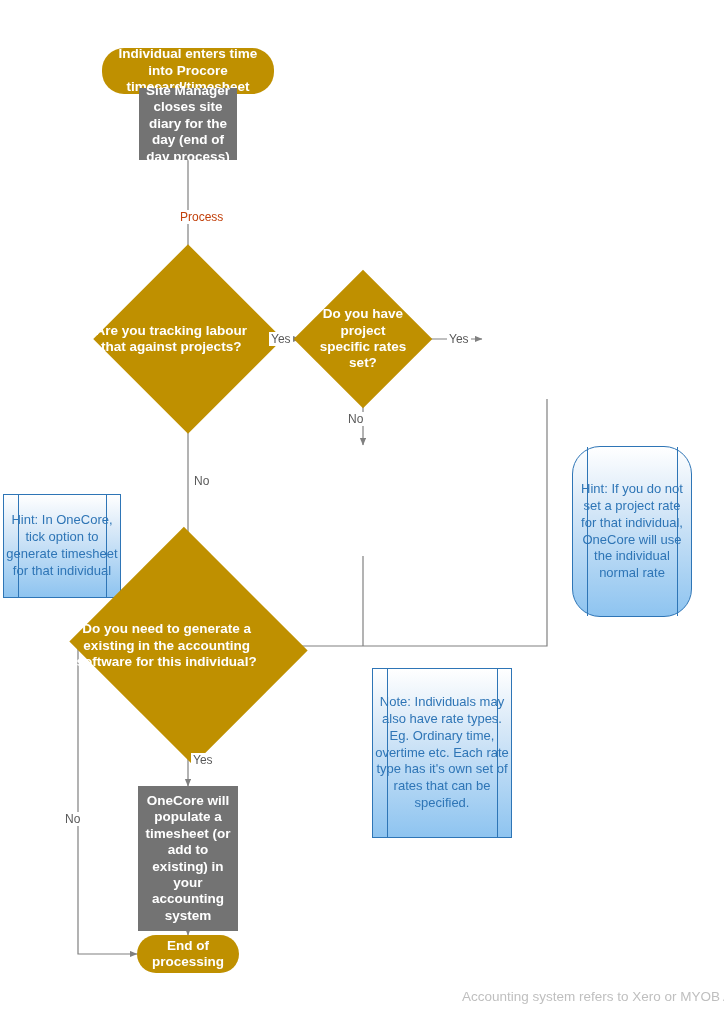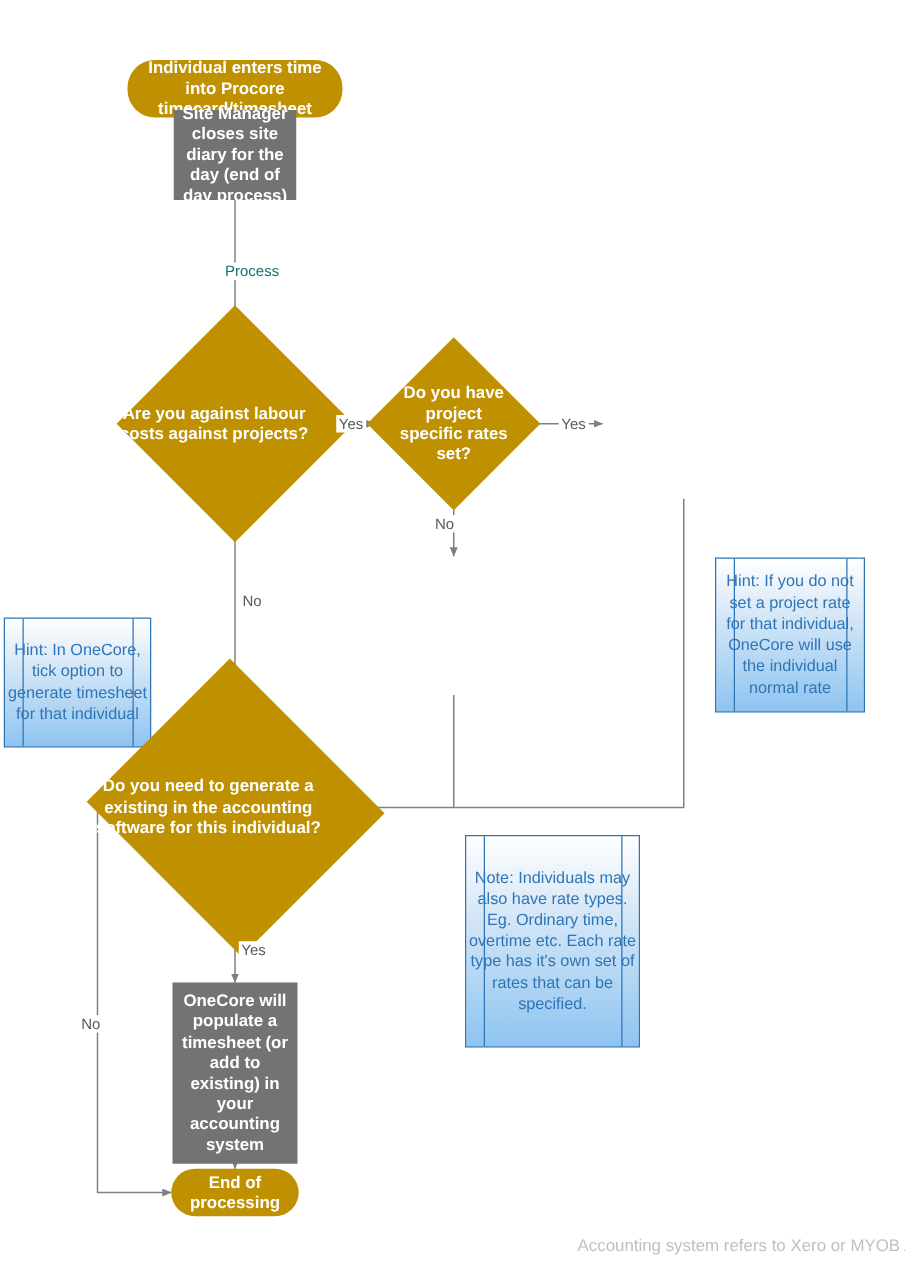--- a/index.html
+++ b/index.html
@@ -116,21 +116,21 @@
     position: absolute;
     color: #595959;
     font-size: 12px;
     font-weight: normal;
     background: #ffffff;
     padding: 0 2px;
     white-space: nowrap;
     z-index: 4;
   }
   .edge-label.muted {
-    color: #0f766e;
+    color: #c2410c;
   }
 
   
   .footnote {
     position: absolute;
     color: #bfbfbf;
     font-size: 13.5px;
     white-space: nowrap;
     z-index: 4;
   }
@@ -175,21 +175,21 @@
   <div class="node terminator" style="left:102px; top:4px; width:172px; height:46px;margin-top:44px;">
     <span class="label">Individual enters time into Procore timecard/timesheet</span>
   </div>
 
   <div class="node process" style="left:139px; top:88px; width:98px; height:72px;">
     <span class="label">Site Manager closes site diary for the day (end of day process)</span>
   </div>
 
   <div class="node decision d-wide" style="left:121px; top:272px; width:134px; height:134px;">
     <span class="diamond-shape"></span>
-    <span class="label">Are you against labour costs against projects?</span>
+    <span class="label">Are you tracking labour that against projects?</span>
   </div>
 
   <div class="node decision" style="left:314px; top:290px; width:98px; height:98px;">
     <span class="diamond-shape"></span>
     <span class="label">Do you have project specific rates set?</span>
   </div>
 
 
 
   <div class="node decision d-wide" style="left:101px; top:565px; width:175px; height:162px;">
@@ -204,21 +204,21 @@
   <div class="node terminator" style="left:137px; top:935px; width:102px; height:38px;">
     <span class="label">End of processing</span>
   </div>
 
   <div class="hint" style="left:3px; top:494px; width:118px; height:104px;justify-content:center;">
     <span class="rule" style="left:14px;"></span>
     <span class="rule" style="left:102px;"></span>
     <span class="label">Hint: In OneCore, tick option to generate timesheet for that individual</span>
   </div>
 
-  <div class="hint" style="left:572px; top:446px; width:120px; height:124px;">
+  <div class="hint" style="left:572px; top:446px; width:120px; height:171px;border-radius:28px;">
     <span class="rule" style="left:14px;"></span>
     <span class="rule" style="left:104px;"></span>
     <span class="label">Hint: If you do not set a project rate for that individual, OneCore will use the individual normal rate</span>
   </div>
 
   <div class="hint" style="left:372px; top:668px; width:140px; height:170px;">
     <span class="rule" style="left:14px;"></span>
     <span class="rule" style="left:124px;"></span>
     <span class="label">Note: Individuals may also have rate types. Eg. Ordinary time, overtime etc. Each rate type has it's own set of rates that can be specified.</span>
   </div>

